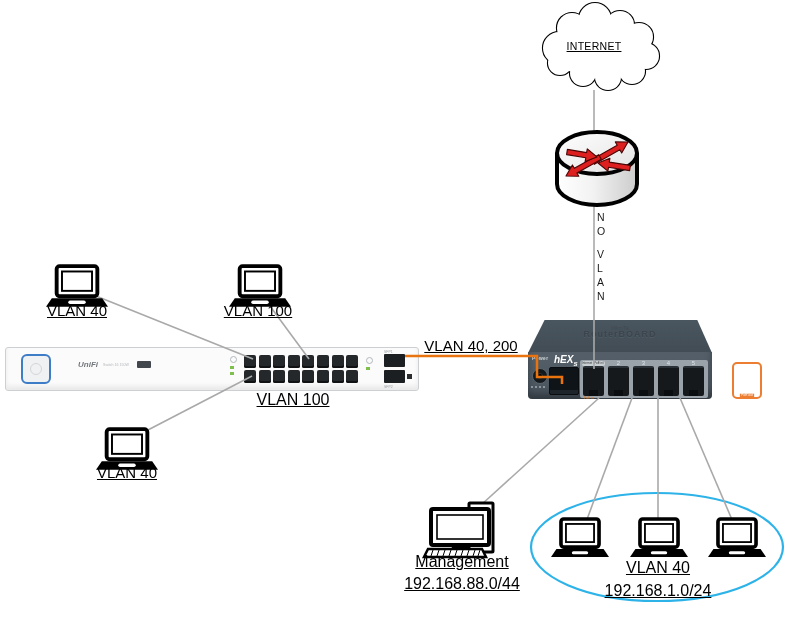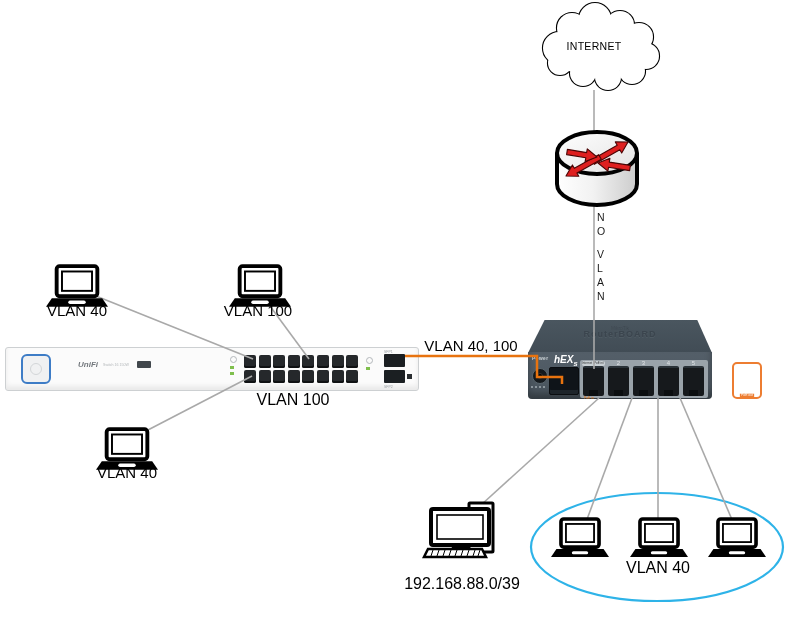--- a/index.html
+++ b/index.html
@@ -1,21 +1,21 @@
 <!DOCTYPE html>
 <html><head>
 <meta charset="utf-8">
 <style>
   html,body{margin:0;padding:0;background:#fff;}
   #canvas{position:relative;width:796px;height:630px;background:#fff;overflow:hidden;
           font-family:"Liberation Sans",sans-serif;}
   .layer-devices{position:absolute;inset:0;z-index:1;}
   #wires{position:absolute;inset:0;z-index:2;pointer-events:none;}
   .layer-labels{position:absolute;inset:0;z-index:3;pointer-events:none;}
-  .label{position:absolute;color:#000;text-align:center;white-space:nowrap;}
+  .label{position:absolute;color:#000;text-align:center;white-space:nowrap;text-decoration:underline;}
   .fs16{font-size:16px;line-height:20px;}
   .fs15{font-size:15px;line-height:18px;}
 
   
   .switch{position:absolute;left:5px;top:347px;width:412px;height:42px;background:#fbfbfb;
           border:1px solid #cdd0d2;border-radius:3px;box-shadow:inset 0 -4px 5px rgba(0,0,0,.07);}
   .touchpad{position:absolute;left:15px;top:6px;width:26px;height:26px;border:2px solid #3d7cc6;
             border-radius:6px;background:#f0f1f2;}
   .touchpad i{position:absolute;left:7px;top:7px;width:10px;height:10px;border:1px solid #d3d6d8;
               border-radius:50%;}
@@ -272,25 +272,27 @@
 
     <div class="novlan">
       <span>N</span>
       <span>O</span>
       <span class="gap">V</span>
       <span>L</span>
       <span>A</span>
       <span>N</span>
     </div>
 
-    <div class="label fs15" style="left:391px;top:337px;width:160px;">VLAN 40, 100</div>
+    <div class="label fs15" style="left:391px;top:337px;width:160px;">VLAN 40, 200</div>
 
     <div class="label fs15" style="left:17px;top:302px;width:120px;">VLAN 40</div>
     <div class="label fs15" style="left:198px;top:302px;width:120px;">VLAN 100</div>
     <div class="label fs15" style="left:67px;top:464px;width:120px;">VLAN 40</div>
 
     <div class="label fs16" style="left:213px;top:390px;width:160px;">VLAN 100</div>
 
-    <div class="label fs16" style="left:382px;top:574px;width:160px;">192.168.88.0/39</div>
+    <div class="label fs16" style="left:382px;top:552px;width:160px;">Management</div>
+    <div class="label fs16" style="left:382px;top:574px;width:160px;">192.168.88.0/44</div>
 
     <div class="label fs16" style="left:578px;top:558px;width:160px;">VLAN 40</div>
+    <div class="label fs16" style="left:578px;top:581px;width:160px;">192.168.1.0/24</div>
   </div>
 </div>
 
 </body></html>

